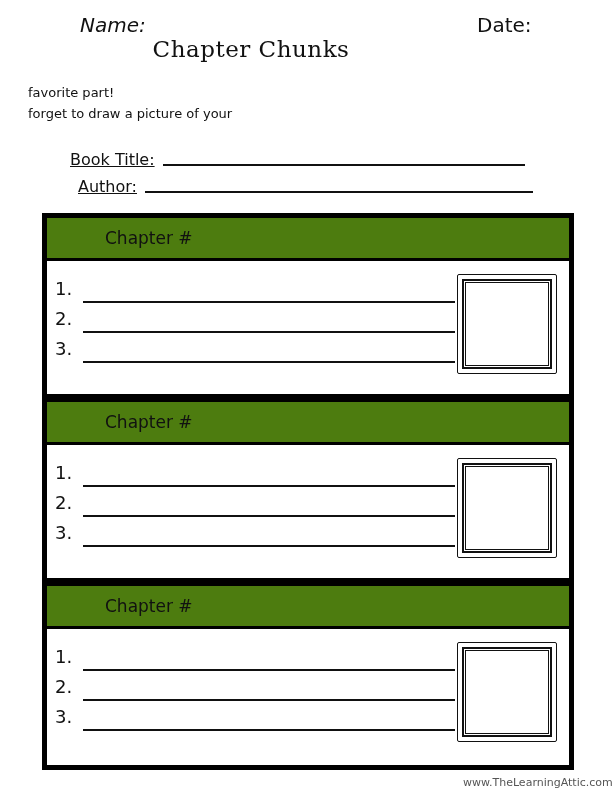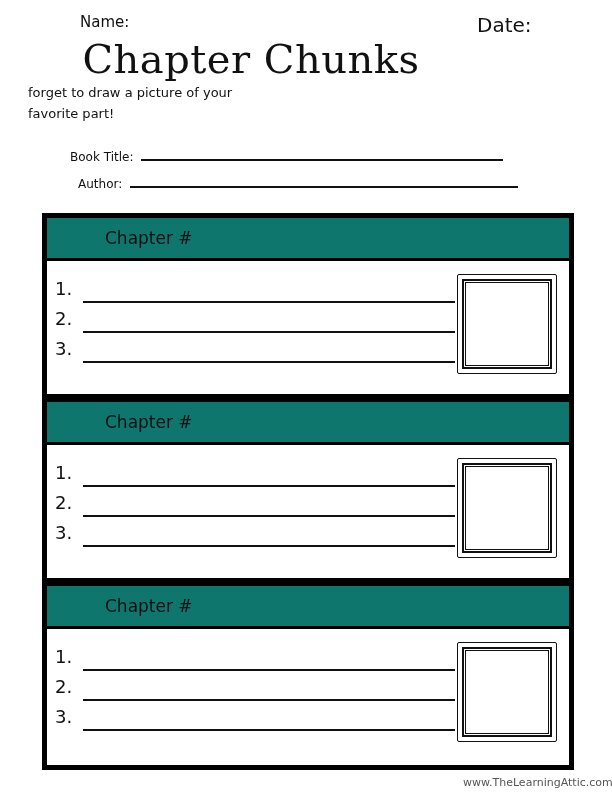--- a/index.html
+++ b/index.html
@@ -1,48 +1,48 @@
 <!DOCTYPE html>
 <html><head>
 <meta charset="utf-8">
 <style>
   html, body { margin: 0; padding: 0; background: #ffffff; }
   body { width: 612px; height: 792px; position: relative; overflow: hidden; font-family: "DejaVu Sans", sans-serif; color: #111; }
   .abs { position: absolute; }
-  .name-label { left: 80px; top: 13px; font-size: 15px; }
+  .name-label { left: 80px; top: 13px; font-size: 20px; font-style: italic; }
   .date-label { left: 477px; top: 13px; font-size: 20px; }
-  .title { left: 0; width: 502px; top: 36px; text-align: center; font-family: "DejaVu Serif", serif; font-size: 40px; letter-spacing: 0.5px; }
+  .title { left: 0; width: 502px; top: 36px; text-align: center; font-family: "DejaVu Serif", serif; font-size: 23px; letter-spacing: 0.5px; }
   .instructions { left: 28px; top: 82px; width: 560px; font-size: 13px; line-height: 21px; }
   .instructions div { white-space: nowrap; }
-  .field-row { left: 70px; font-size: 12px; display: flex; align-items: flex-end; }
+  .field-row { left: 70px; font-size: 16px; display: flex; align-items: flex-end; text-decoration: underline; }
   .field-row .line { border-bottom: 2px solid #111; height: 0; margin-left: 8px; margin-bottom: 3px; }
   .book-row { top: 150px; }
   .author-row { top: 177px; margin-left: 8px; }
 
   .frame { left: 42px; top: 213px; width: 522px; height: 547px; border: 5px solid #000; background: #000; }
   .block { position: absolute; left: 0; width: 522px; background: #fff; }
-  .block-header { position: absolute; left: 0; top: 0; width: 522px; height: 40px; border-bottom: 3px solid #000; background:#0f766e; }
+  .block-header { position: absolute; left: 0; top: 0; width: 522px; height: 40px; border-bottom: 3px solid #000; background:#4d7c0f; }
   .block-header span { position: absolute; left: 58px; top: 10px; font-size: 17px; }
   .item { position: absolute; left: 8px; font-size: 18px; }
   .write-line { position: absolute; left: 36px; width: 372px; border-bottom: 2px solid #111; height: 0; }
   .picture-box { position: absolute; left: 410px; width: 98px; height: 98px; border: 1.5px solid #111; border-radius: 2px; }
   .picture-box::after { content: ""; position: absolute; left: 4px; top: 4px; right: 4px; bottom: 4px; border: 2px solid #111; }
   .picture-box::before { content: ""; position: absolute; left: 7px; top: 7px; right: 7px; bottom: 7px; border: 1px solid #111; }
   .footer { left: 463px; top: 776px; font-size: 11px; color: #555; }
 </style>
 </head>
 <body>
 
 <div class="abs name-label">Name:</div>
 <div class="abs date-label">Date:</div>
 <div class="abs title">Chapter Chunks</div>
 
 <div class="abs instructions">
+  <div>favorite part!</div>
   <div>forget to draw a picture of your</div>
-  <div>favorite part!</div>
 </div>
 
 <div class="abs field-row book-row">
   <span>Book Title:</span>
   <span class="line" style="width:362px"></span>
 </div>
 <div class="abs field-row author-row">
   <span>Author:</span>
   <span class="line" style="width:388px"></span>
 </div>

